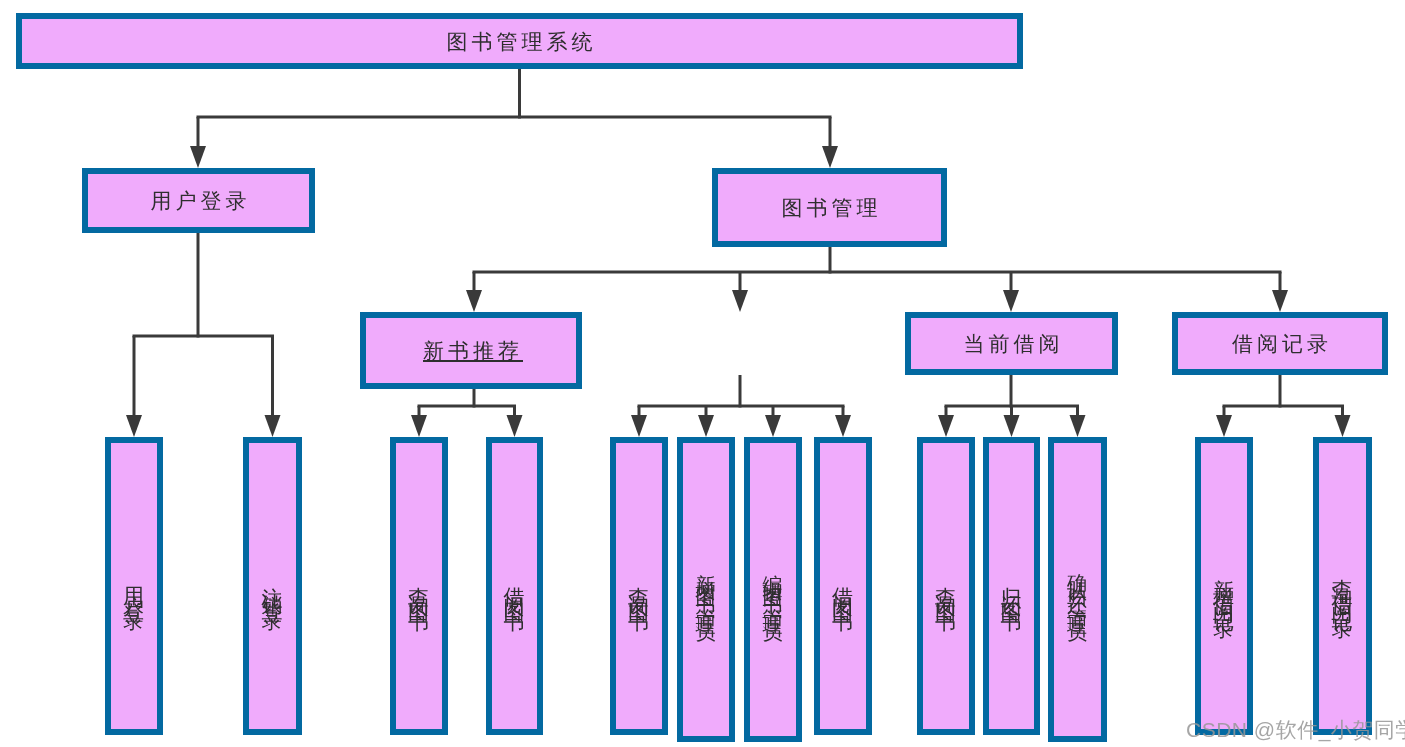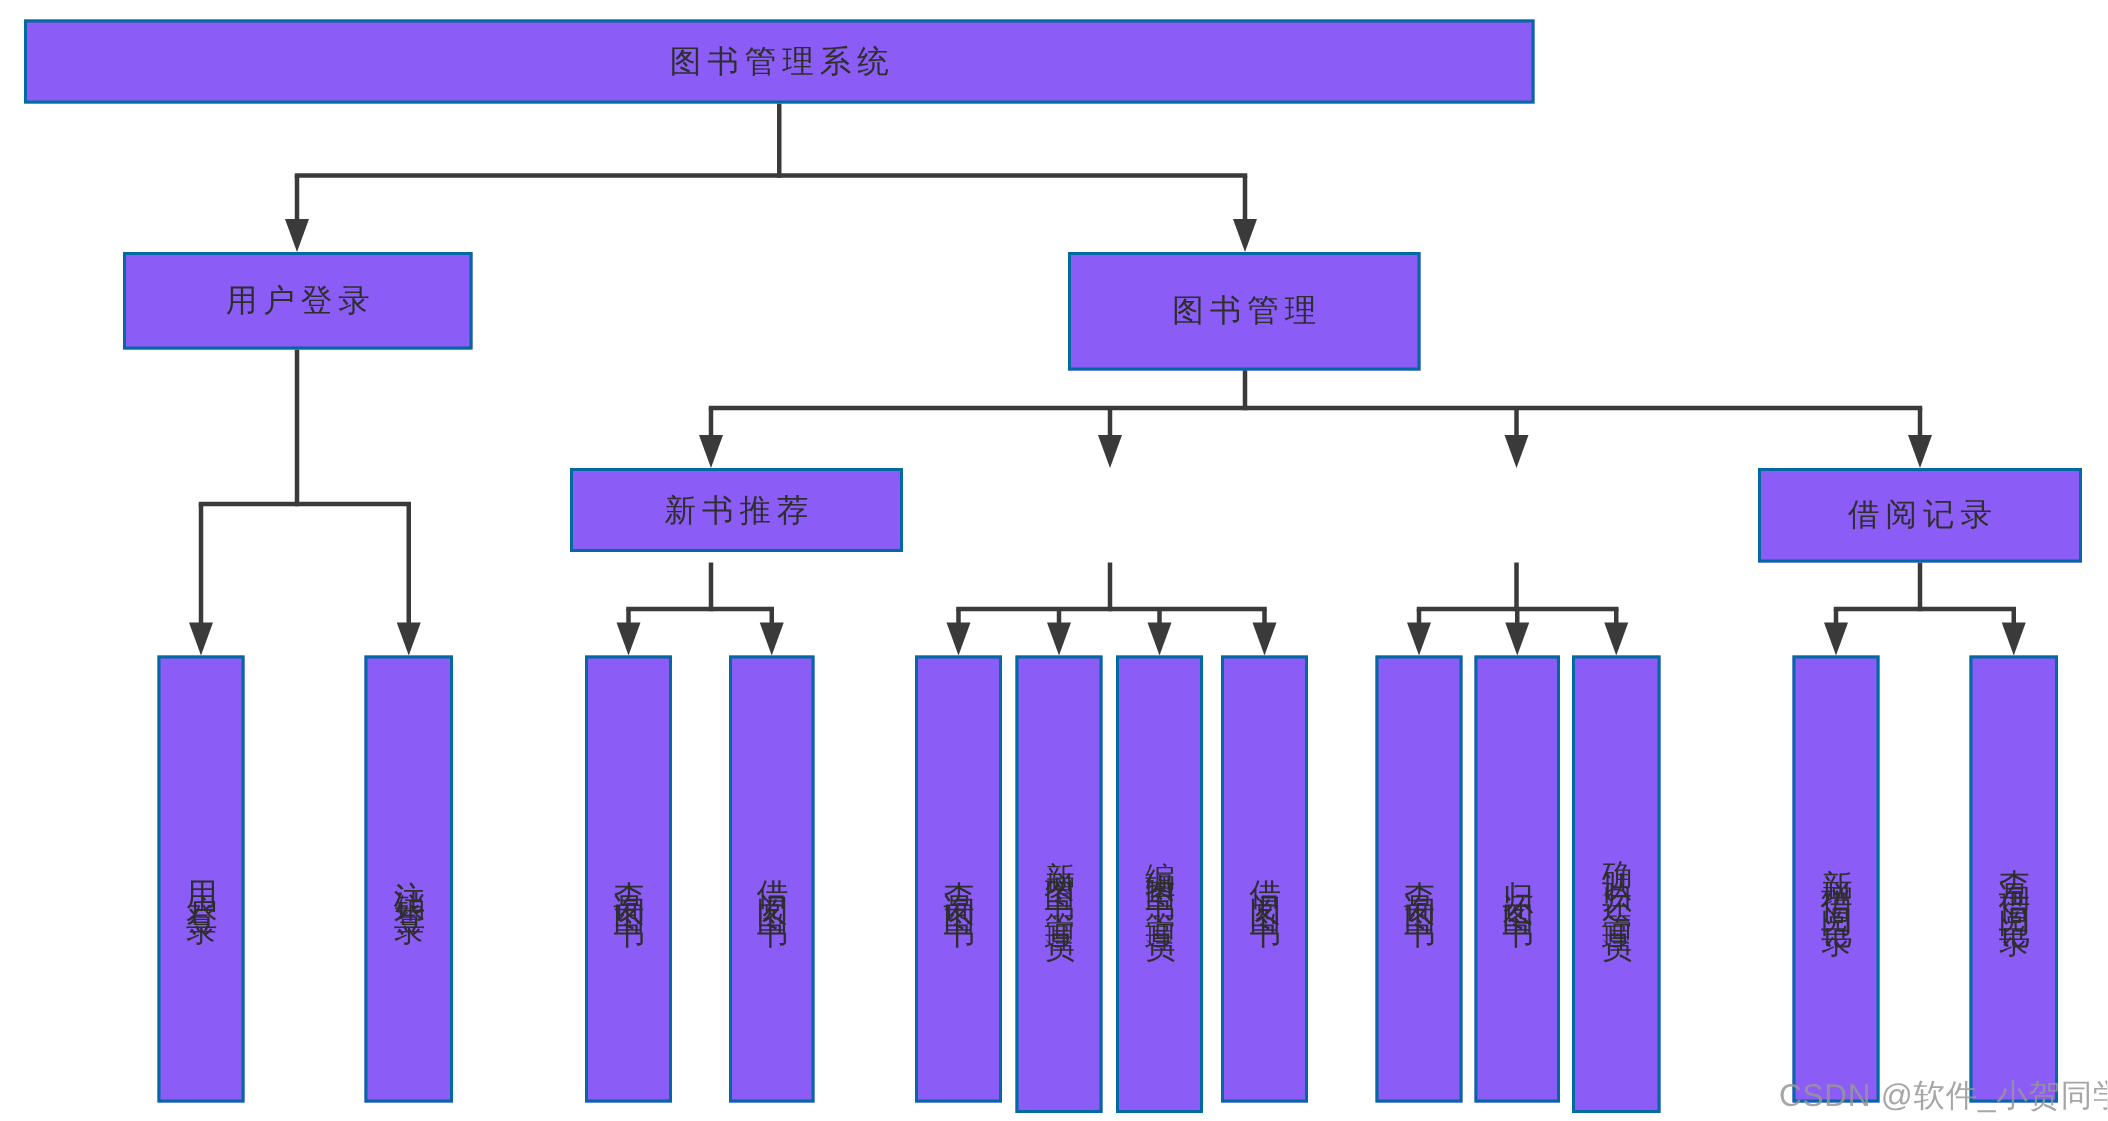--- a/index.html
+++ b/index.html
@@ -27,22 +27,22 @@
     stroke: #3a3a3a;
     stroke-width: 3;
   }
   .connector-layer polygon {
     fill: #3a3a3a;
     stroke: none;
   }
   .box {
     position: absolute;
     box-sizing: border-box;
-    border: 2px solid #0369a1;
-    background: #8b5cf6;
+    border: 6px solid #0369a1;
+    background: #f0abfc;
     color: #2e2e2e;
     display: flex;
     align-items: center;
     justify-content: center;
     font-size: 21px;
     line-height: 1;
   }
   .box.h {
     letter-spacing: 4px;
     text-indent: 4px; 
@@ -148,21 +148,22 @@
       <line x1="1342.5" y1="406" x2="1342.5" y2="419"></line>
       <polygon points="1334.5,415 1350.5,415 1342.5,437"></polygon>
     </g>
   </svg>
 
   <div class="box h" style="left:16px; top:13px; width:1007px; height:56px;">图书管理系统</div>
 
   <div class="box h" style="left:82px; top:168px; width:233px; height:65px;">用户登录</div>
   <div class="box h" style="left:712px; top:168px; width:235px; height:79px;">图书管理</div>
 
-  <div class="box h" style="left:380px; top:312px; width:222px; height:56px;">新书推荐</div>
+  <div class="box h" style="left:360px; top:312px; width:222px; height:77px;text-decoration:underline;">新书推荐</div>
+  <div class="box h" style="left:905px; top:312px; width:213px; height:63px;">当前借阅</div>
   <div class="box h" style="left:1172px; top:312px; width:216px; height:63px;">借阅记录</div>
 
   <div class="box v" style="left:105px; top:437px; width:58px; height:298px;">用户登录</div>
   <div class="box v" style="left:243px; top:437px; width:59px; height:298px;">注销登录</div>
 
   <div class="box v" style="left:390px; top:437px; width:58px; height:298px;">查询图书</div>
   <div class="box v" style="left:486px; top:437px; width:57px; height:298px;">借阅图书</div>
 
   <div class="box v" style="left:610px; top:437px; width:58px; height:298px;">查询图书</div>
   <div class="box v long" style="left:677px; top:437px; width:58px; height:305px;">新增图书（管理员）</div>

